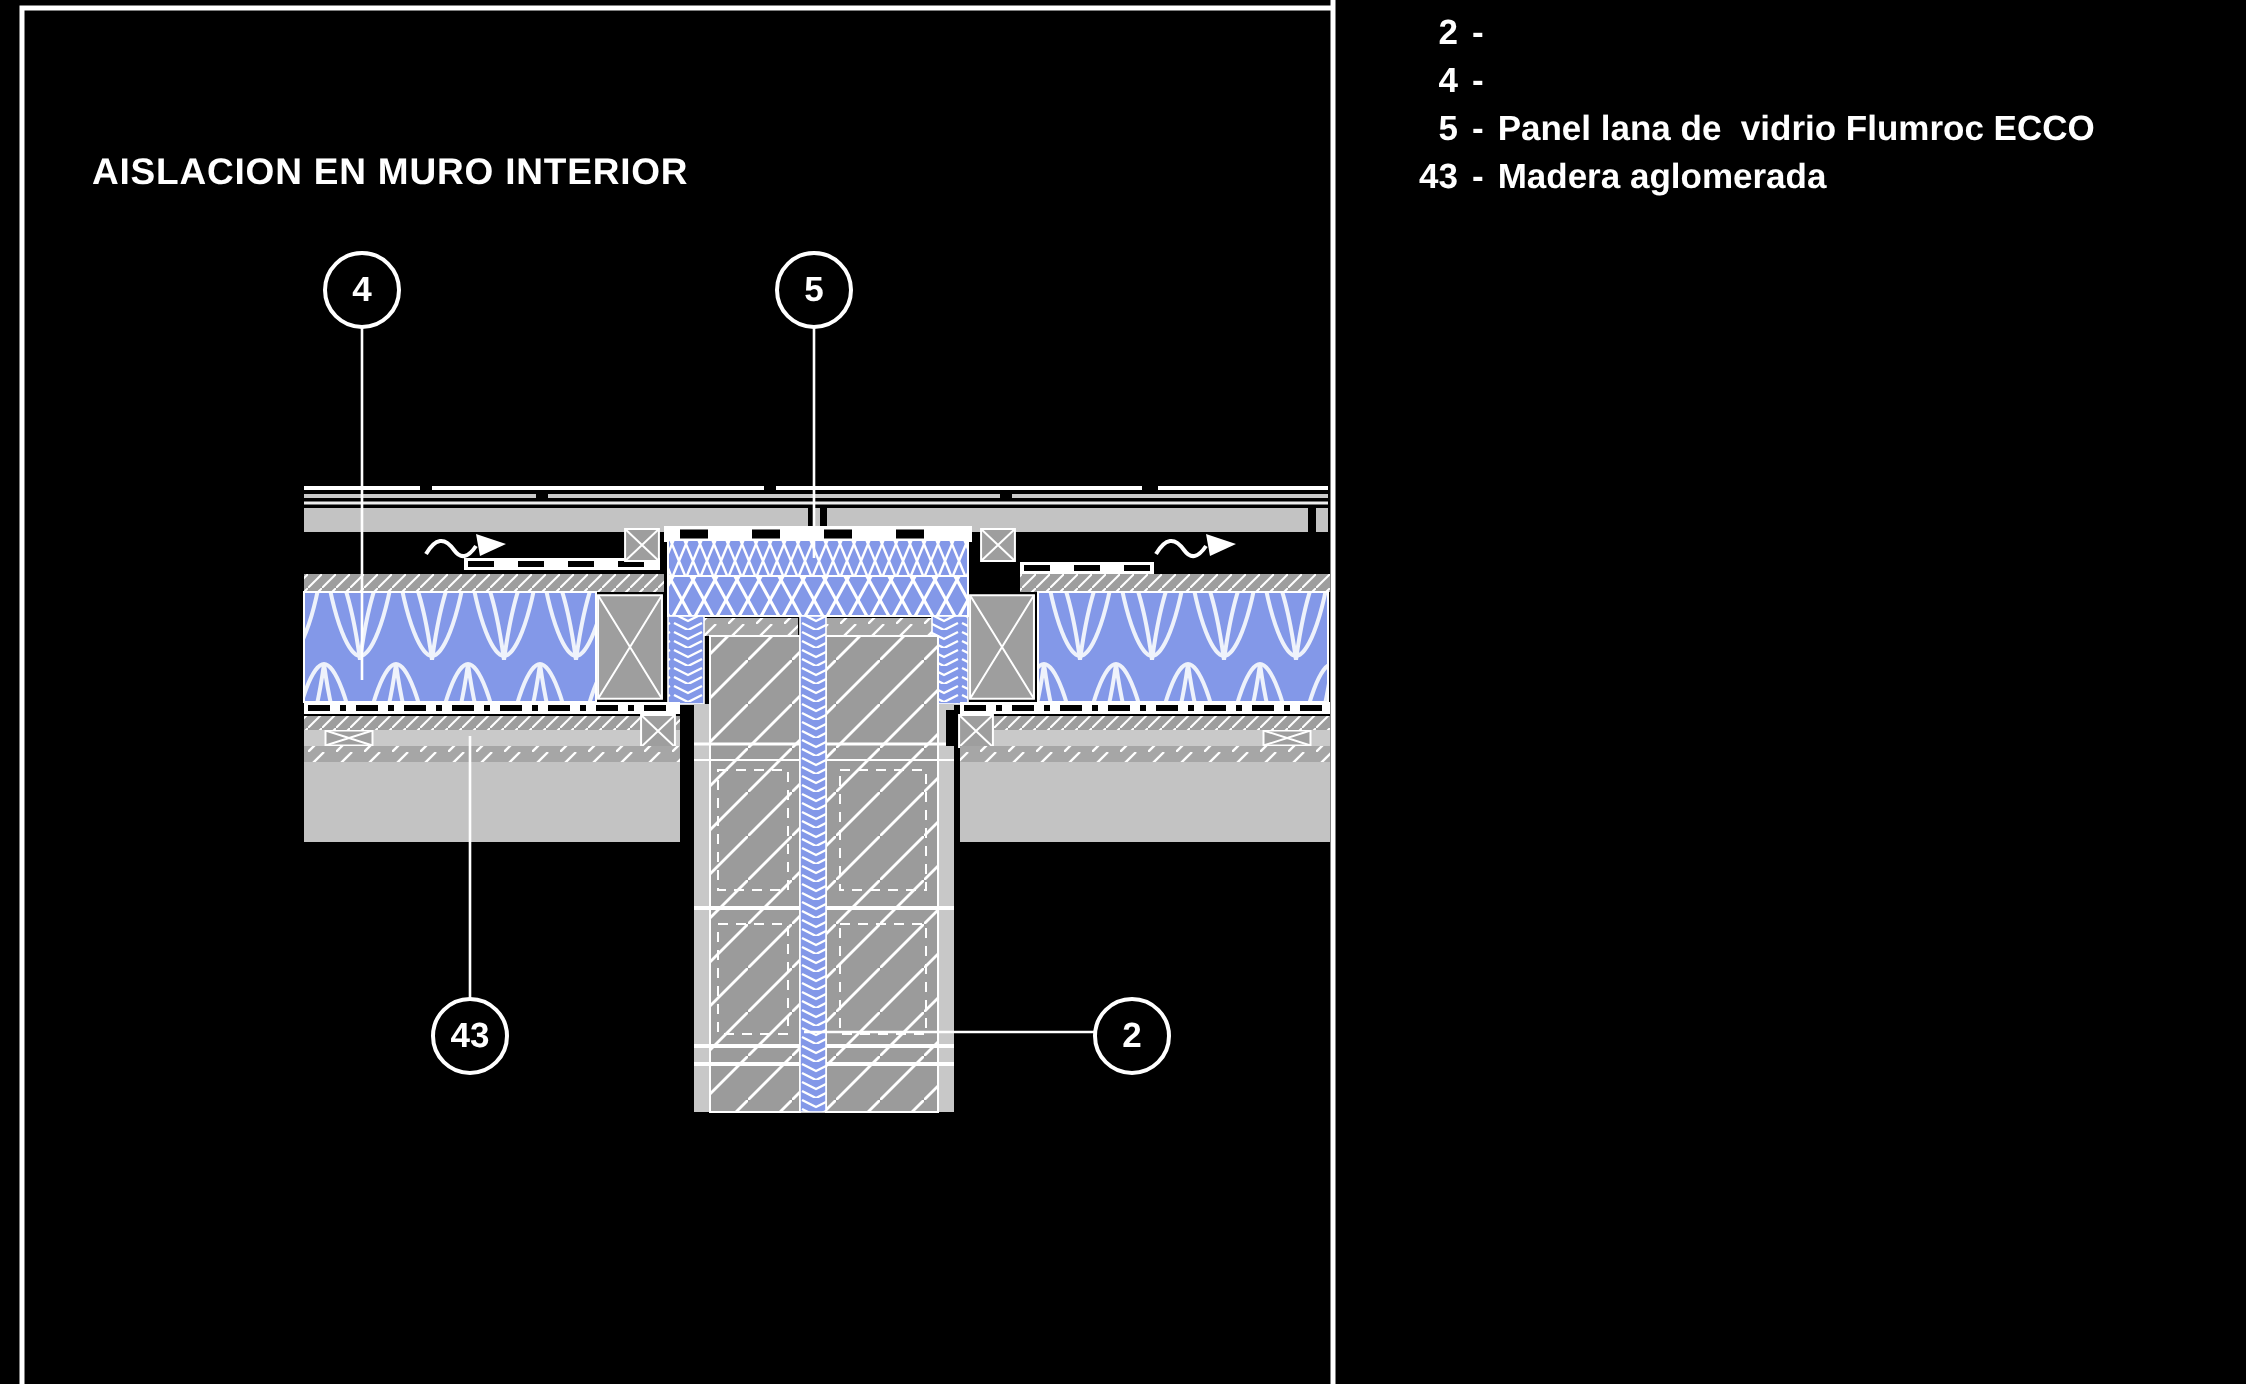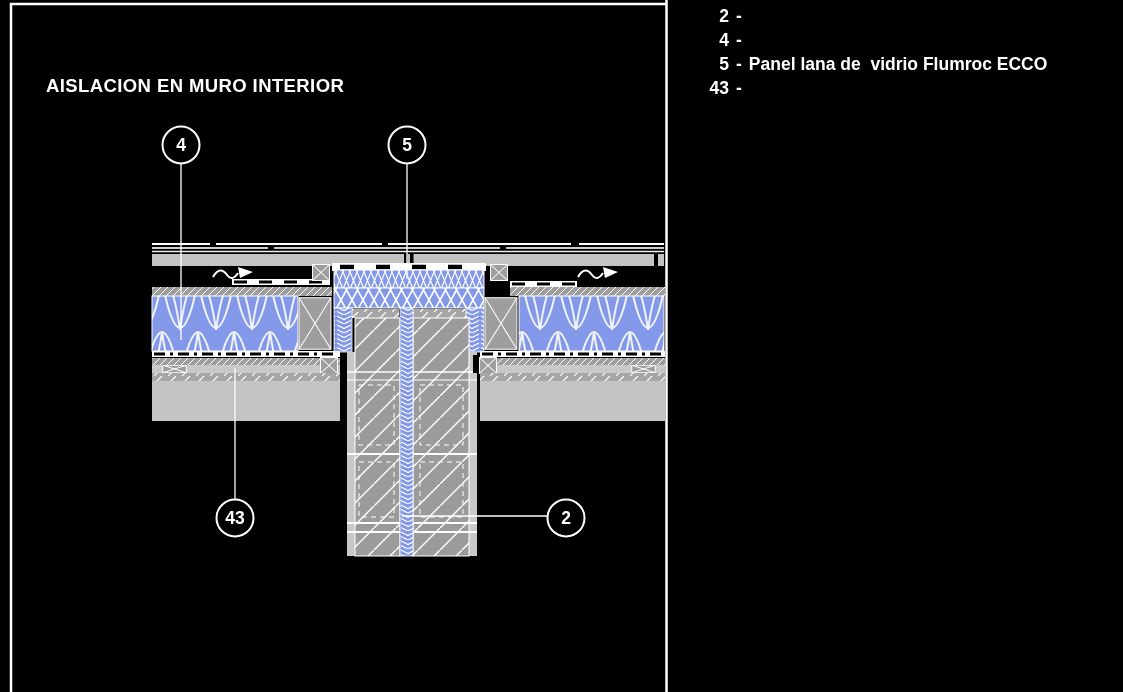--- a/index.html
+++ b/index.html
@@ -184,21 +184,21 @@
     <div class="row">
       <span class="num">2</span><span class="sep">-</span>
     </div>
     <div class="row">
       <span class="num">4</span><span class="sep">-</span>
     </div>
     <div class="row">
       <span class="num">5</span><span class="sep">-</span><span class="lbl">Panel lana de  vidrio Flumroc ECCO</span>
     </div>
     <div class="row">
-      <span class="num">43</span><span class="sep">-</span>
+      <span class="num">43</span><span class="sep">-</span><span class="lbl">Madera aglomerada</span>
     </div>
   </div>
 
   <div class="callout" style="left:181px;top:145px;">
       <span>4</span>
     </div>
   <div class="callout" style="left:407px;top:145px;">
       <span>5</span>
     </div>
   <div class="callout" style="left:235px;top:518px;">

